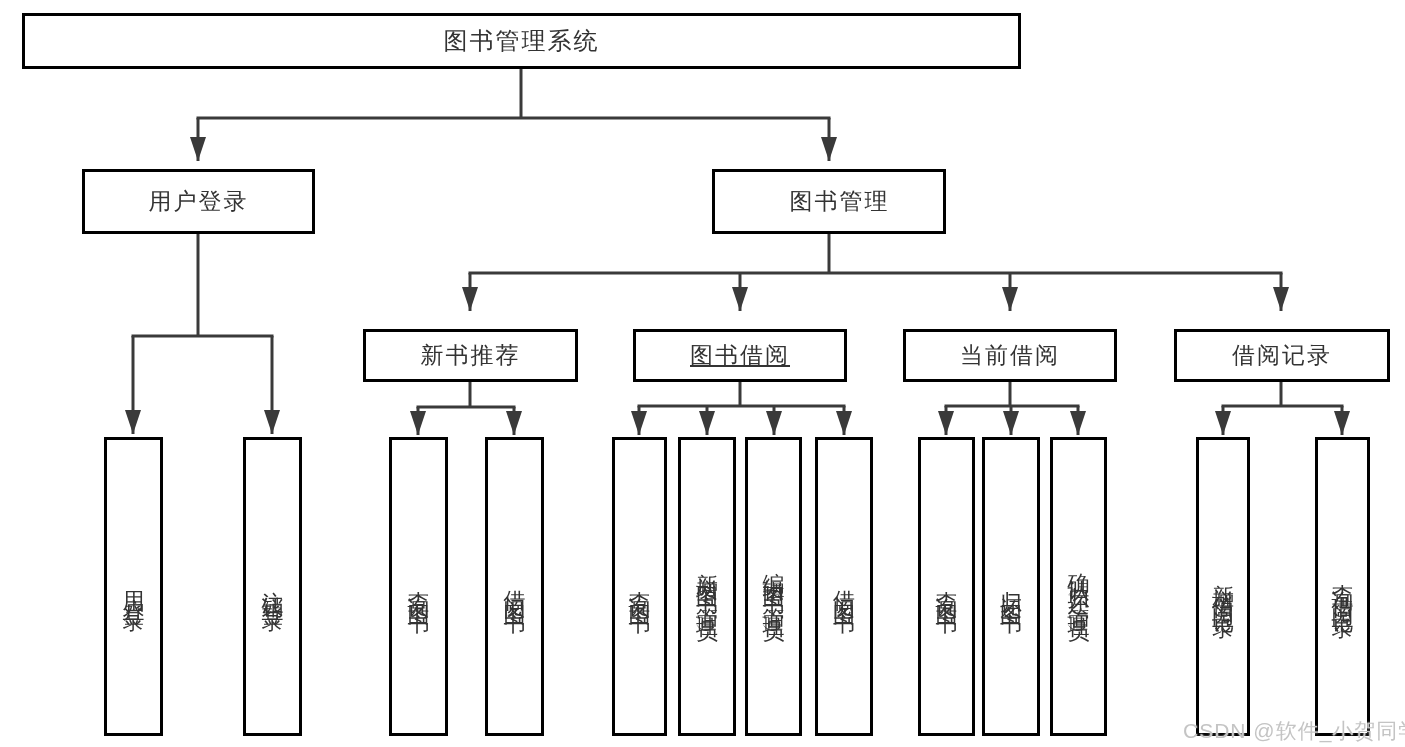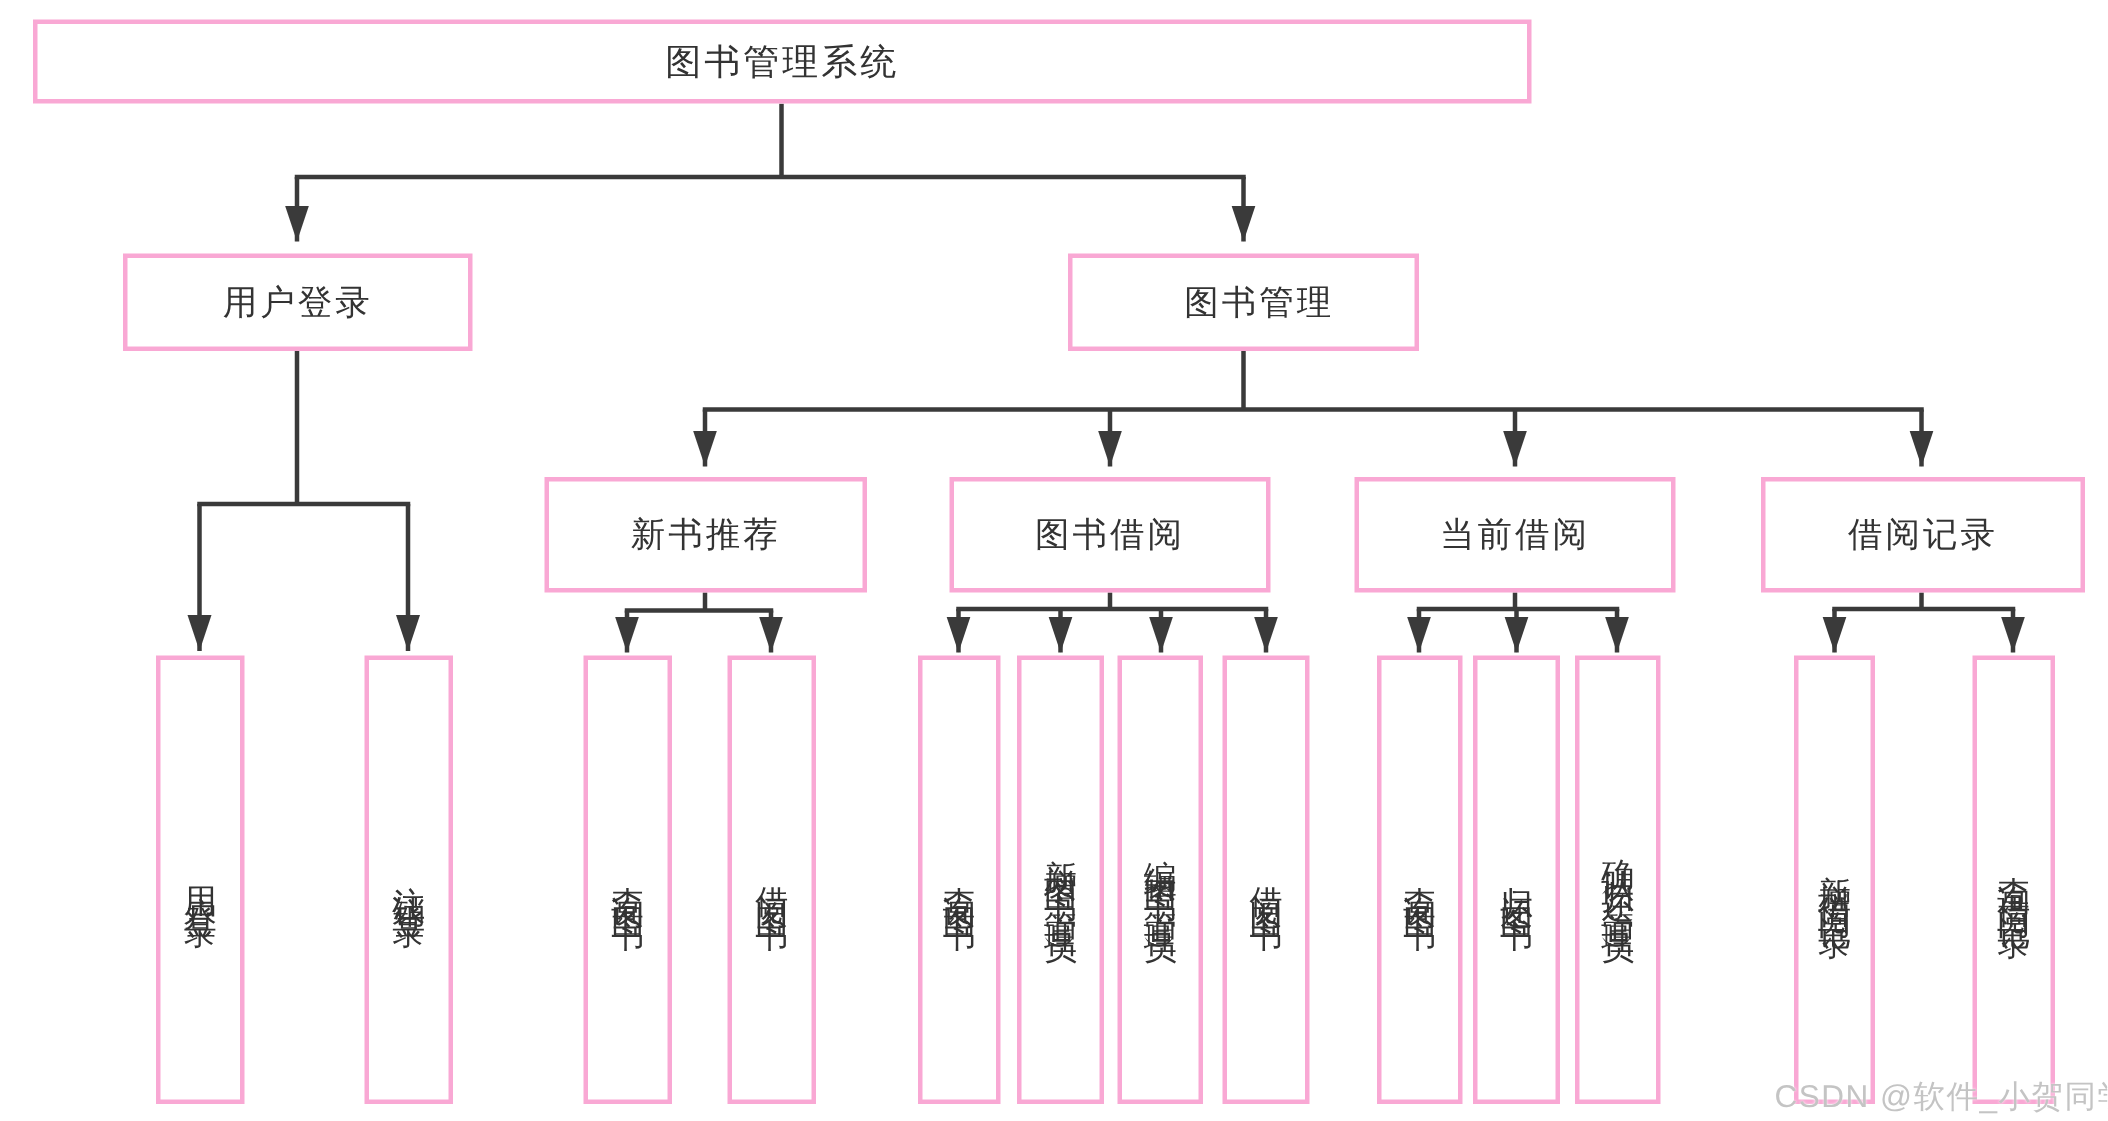--- a/index.html
+++ b/index.html
@@ -17,37 +17,37 @@
   svg.connectors {
     position: absolute;
     left: 0; top: 0;
     width: 1405px; height: 747px;
     z-index: 0;
   }
 
   .node {
     position: absolute;
     background: #ffffff;
-    border: 3px solid #f9a8d4;
+    border: 3px solid #000000;
     display: flex;
     align-items: center;
     justify-content: center;
     color: #333333;
     z-index: 1;
   }
 
   .root-box   { left: 22px;  top: 13px;  width: 999px; height: 56px; font-size: 24px; letter-spacing: 2px; }
 
   .lvl2 { height: 65px; top: 169px; font-size: 23px; letter-spacing: 2px; }
   .box-user { left: 82px;  width: 233px; }
   .box-mgmt { left: 712px; width: 234px; padding-left: 21px; }
 
-  .lvl3 { height: 77px; top: 318px; font-size: 23px; letter-spacing: 2px; }
+  .lvl3 { height: 53px; top: 329px; font-size: 23px; letter-spacing: 2px; }
   .box-newrec  { left: 363px;  width: 215px; }
-  .box-borrow  { left: 633px;  width: 214px; }
+  .box-borrow  { left: 633px;  width: 214px; text-decoration: underline; }
   .box-current { left: 903px;  width: 214px; }
   .box-record  { left: 1174px; width: 216px; }
 
   .leaf { top: 437px; height: 299px; }
   .leaf span {
     writing-mode: vertical-rl;
     text-orientation: mixed;
     font-size: 22px;
     letter-spacing: 7px;
     line-height: 1;

